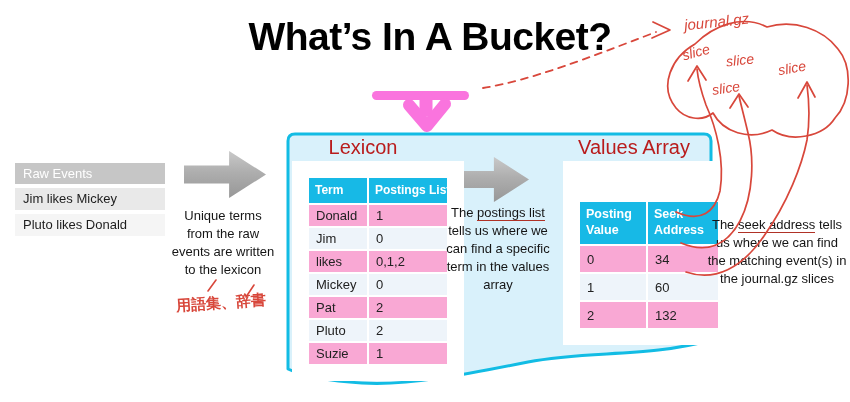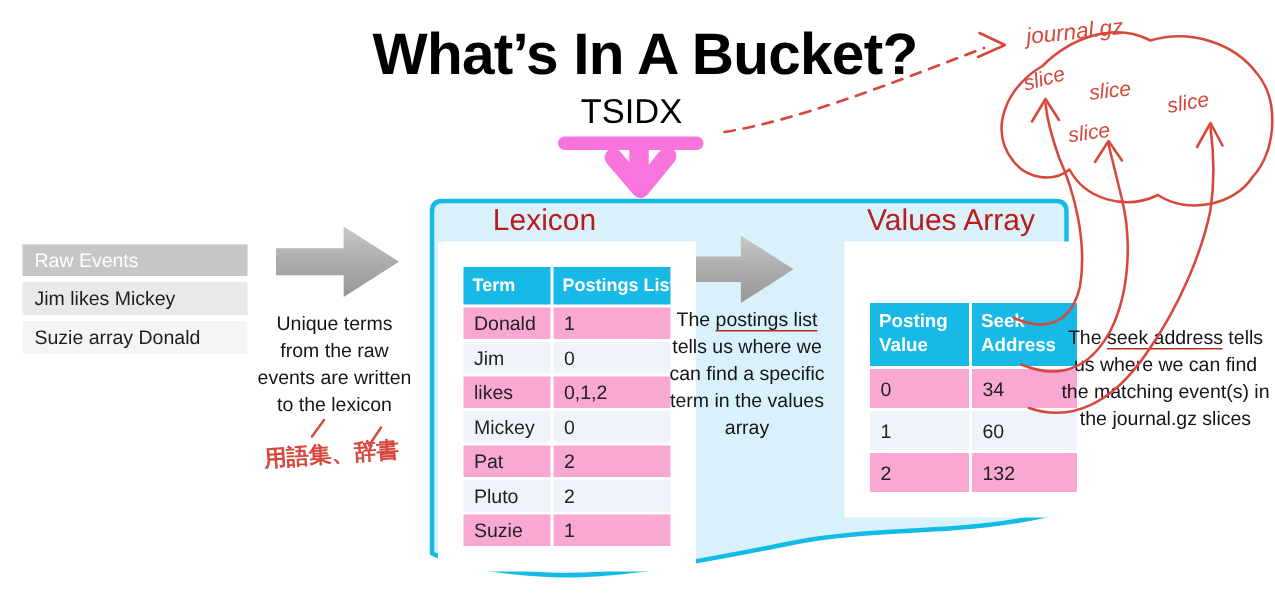--- a/index.html
+++ b/index.html
@@ -61,26 +61,25 @@
   <svg id="bucket-layer" class="layer" width="850" height="402" viewBox="0 0 850 402">
     <path d="M 295 134 L 704 134 Q 711 134 711 141 L 711 340
              C 648 358 588 350 528 362
              C 468 374 408 386 362 383
              C 328 381 303 376 288 369
              L 288 141 Q 288 134 295 134 Z" fill="#d9f1fb" stroke="#12bce4" stroke-width="3" stroke-linejoin="round"></path>
   </svg>
 
   <div class="abs z2 slide-title">What’s In A Bucket?</div>
 
-  <div class="abs z2 tsidx">TSIDX</div>
   <div class="abs z2 pink-bar"></div>
 
   <div class="abs z2 raw-header">Raw Events</div>
   <div class="abs z2 raw-row raw-a" style="top:188px;">Jim likes Mickey</div>
-  <div class="abs z2 raw-row raw-b" style="top:214px;">Suzie array Donald</div>
+  <div class="abs z2 raw-row raw-b" style="top:214px;">Pluto likes Donald</div>
 
   <div class="abs z2 block-arrow" style="left:184px;top:151px;width:82px;height:47px;"></div>
   <div class="abs z2 block-arrow" style="left:451px;top:157px;width:78px;height:45px;"></div>
 
   <div class="abs z2 caption" style="left:170px;top:207px;width:106px;">Unique terms from the raw events are written to the lexicon</div>
 
   <div class="abs z2 cn-note">用語集、辞書</div>
 
   <div class="abs z2 section-title" style="left:292px;top:136px;width:142px;">Lexicon</div>
   <div class="abs z2 cyantbl lex" style="left:292px;top:161px;">

